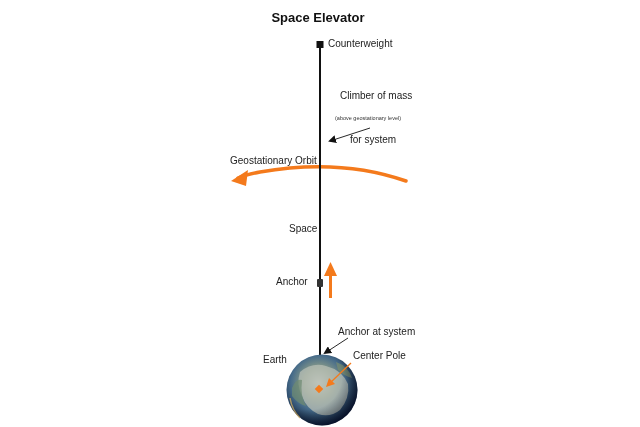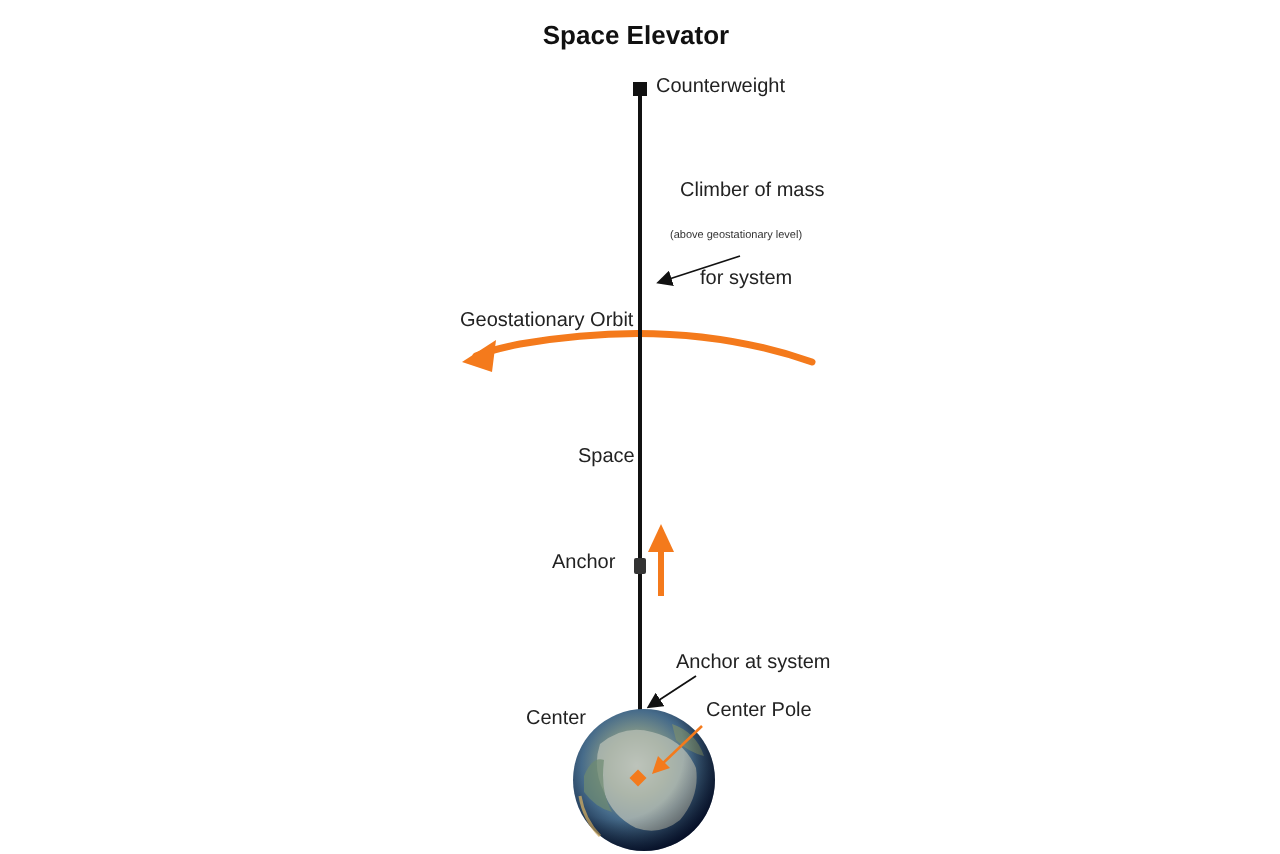--- a/index.html
+++ b/index.html
@@ -74,15 +74,15 @@
 <div class="small" style="left:335px; top:115px;">(above geostationary level)</div>
 
 <div class="lbl" style="left:230px; top:155px;">Geostationary Orbit</div>
 
 <div class="lbl" style="left:289px; top:223px;">Space</div>
 
 <div class="lbl" style="left:276px; top:276px;">Anchor</div>
 
 <div class="lbl" style="left:338px; top:326px;">Anchor at system</div>
 
-<div class="lbl" style="left:263px; top:354px;">Center</div>
+<div class="lbl" style="left:263px; top:354px;">Earth</div>
 
 <div class="lbl" style="left:353px; top:350px;">Center Pole</div>
 
 </body></html>

